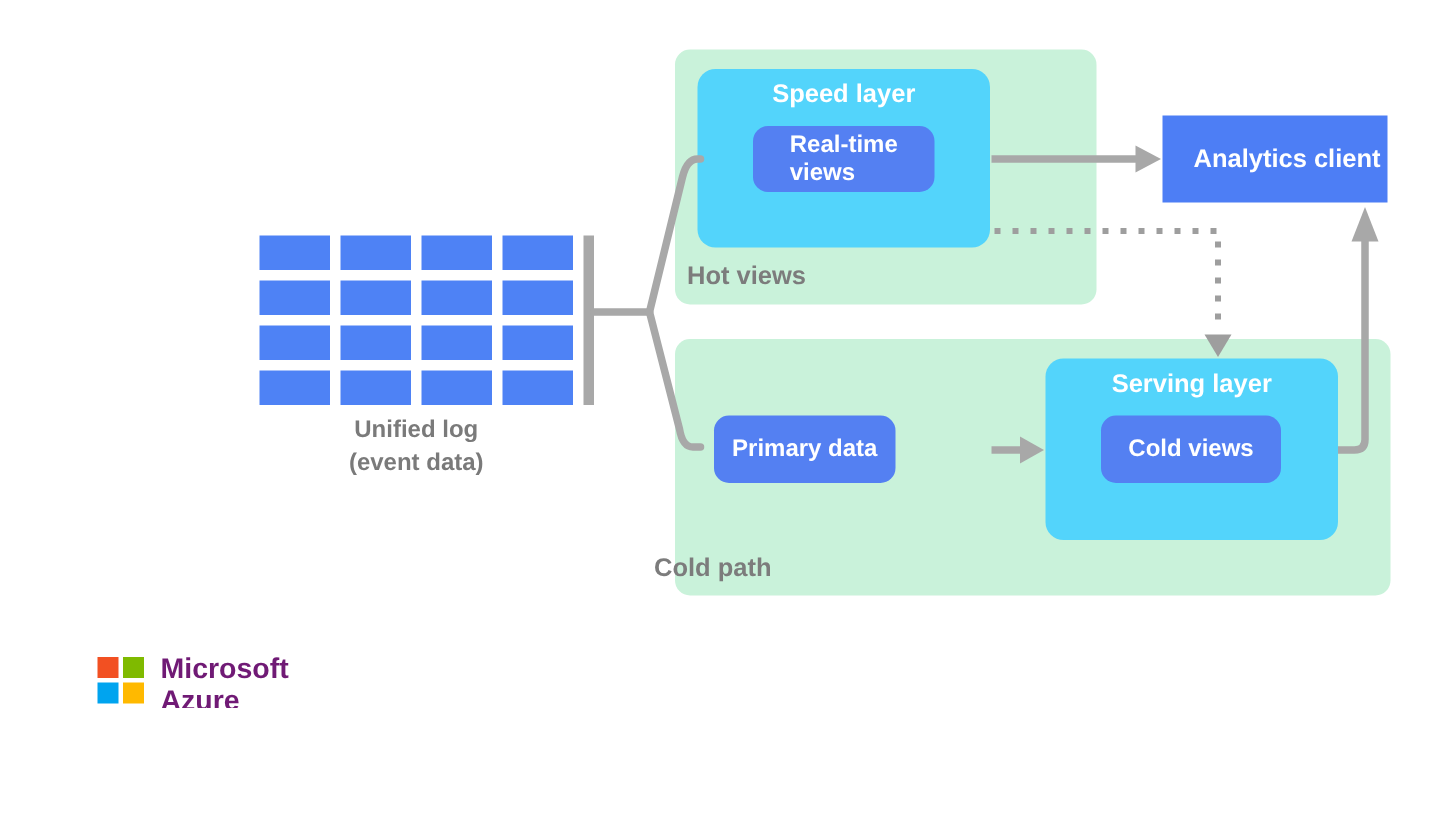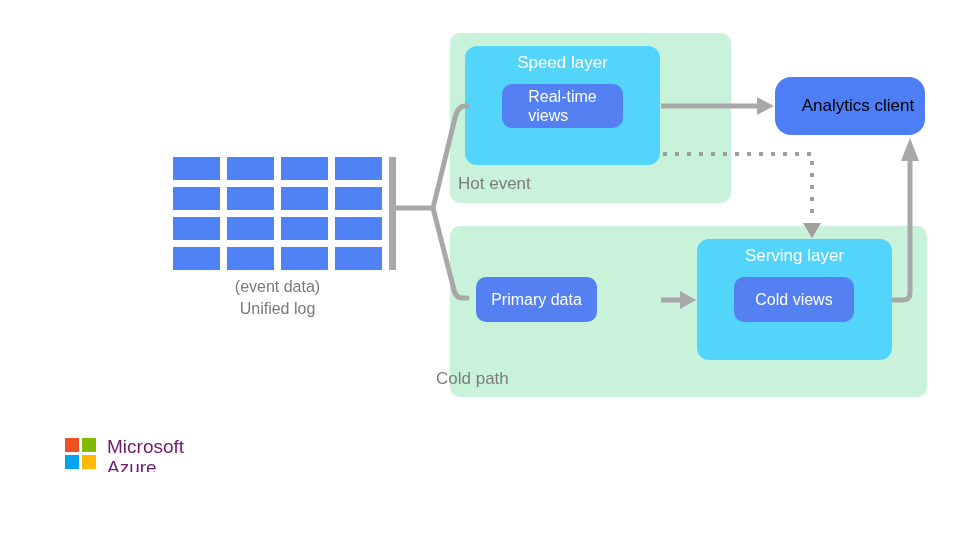--- a/index.html
+++ b/index.html
@@ -1,38 +1,38 @@
 <!DOCTYPE html>
 <html><head>
 <meta charset="utf-8">
 <style>
   * { margin:0; padding:0; box-sizing:border-box; }
   body { background:#fff; font-family:"Liberation Sans", sans-serif; }
   .canvas {
     position:relative; width:958px; height:472px;
-    background:#ffffff; overflow:hidden;
+    background:#ffffff; overflow:hidden;font-weight:bold;
   }
   .green-box {
     position:absolute; background:#c9f2da; border-radius:10px;
   }
   .cyan-box {
     position:absolute; background:#53d4fb; border-radius:12px;
     color:#ffffff; text-align:center;
   }
   .cyan-title {
     padding-top:7px; font-size:17px; line-height:20px; color:#ffffff;
   }
   .blue-box {
     position:absolute; background:#5480f2; border-radius:10px;
     color:#ffffff; display:flex; align-items:center; justify-content:center;
     text-align:left; font-size:16px; line-height:19px; white-space:pre-line;
   }
   .analytics-box {
     position:absolute; left:775px; top:77px; width:150px; height:58px;
-    background:#4d7ef5; border-radius:16px; color:#000000;
+    background:#4d7ef5; border-radius:0; color:#ffffff;
     display:flex; align-items:center; justify-content:center;
     font-size:17px;
     padding-left:16px;
   }
   .path-label {
     position:absolute; color:#7c7c7c; font-size:17px;
   }
   .log-grid {
     position:absolute; left:173px; top:157px; width:209px; height:113px;
     display:grid; grid-template-columns:repeat(4,1fr);
@@ -61,21 +61,21 @@
 <body>
 
 <div class="canvas">
 
   <div class="green-box" style="left:450px; top:33px; width:281px; height:170px;"></div>
   <div class="cyan-box" style="left:465px; top:46px; width:195px; height:119px;">
     <div class="cyan-title">Speed layer</div>
   </div>
   <div class="blue-box" style="left:502px; top:84px; width:121px; height:44px;">Real-time
 views</div>
-  <div class="path-label" style="left:458px; top:174px;">Hot event</div>
+  <div class="path-label" style="left:458px; top:174px;">Hot views</div>
 
   <div class="green-box" style="left:450px; top:226px; width:477px; height:171px;"></div>
   <div class="blue-box" style="left:476px; top:277px; width:121px; height:45px;">Primary data</div>
   <div class="cyan-box" style="left:697px; top:239px; width:195px; height:121px;">
     <div class="cyan-title">Serving layer</div>
   </div>
   <div class="blue-box" style="left:734px; top:277px; width:120px; height:45px;">Cold views</div>
   <div class="path-label" style="left:436px; top:369px;">Cold path</div>
 
   <div class="analytics-box">Analytics client</div>
@@ -92,22 +92,22 @@
       <div class="log-cell"></div>
       <div class="log-cell"></div>
       <div class="log-cell"></div>
       <div class="log-cell"></div>
       <div class="log-cell"></div>
       <div class="log-cell"></div>
       <div class="log-cell"></div>
       <div class="log-cell"></div>
     </div>
   <div class="log-caption">
+    <div>Unified log</div>
     <div>(event data)</div>
-    <div>Unified log</div>
   </div>
 
   <svg class="connectors" viewBox="0 0 958 542">
 
     <rect x="389" y="157" width="7" height="113" fill="#a8a8a8"></rect>
 
     <path d="M396 208 H433" fill="none" stroke="#a8a8a8" stroke-width="5" stroke-linecap="round"></path>
     <path d="M433 208 L455 118 Q458 106 465 106 L467 106" fill="none" stroke="#a8a8a8" stroke-width="5" stroke-linecap="round"></path>
     <path d="M433 208 L453 286 Q455 298 462 298 L467 298" fill="none" stroke="#a8a8a8" stroke-width="5" stroke-linecap="round"></path>
 

